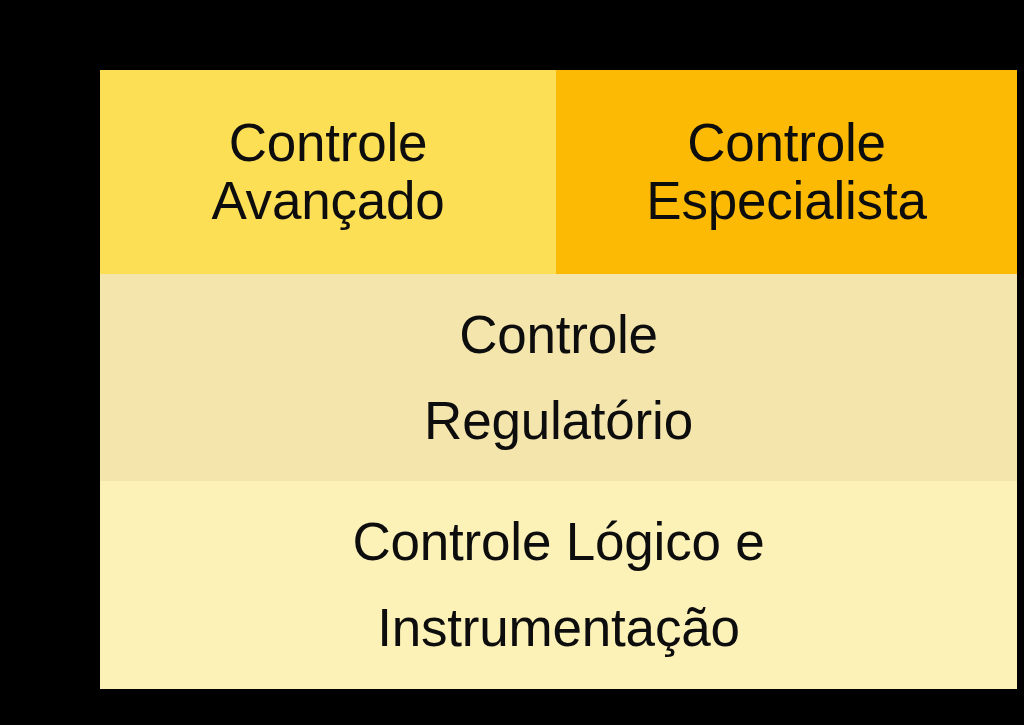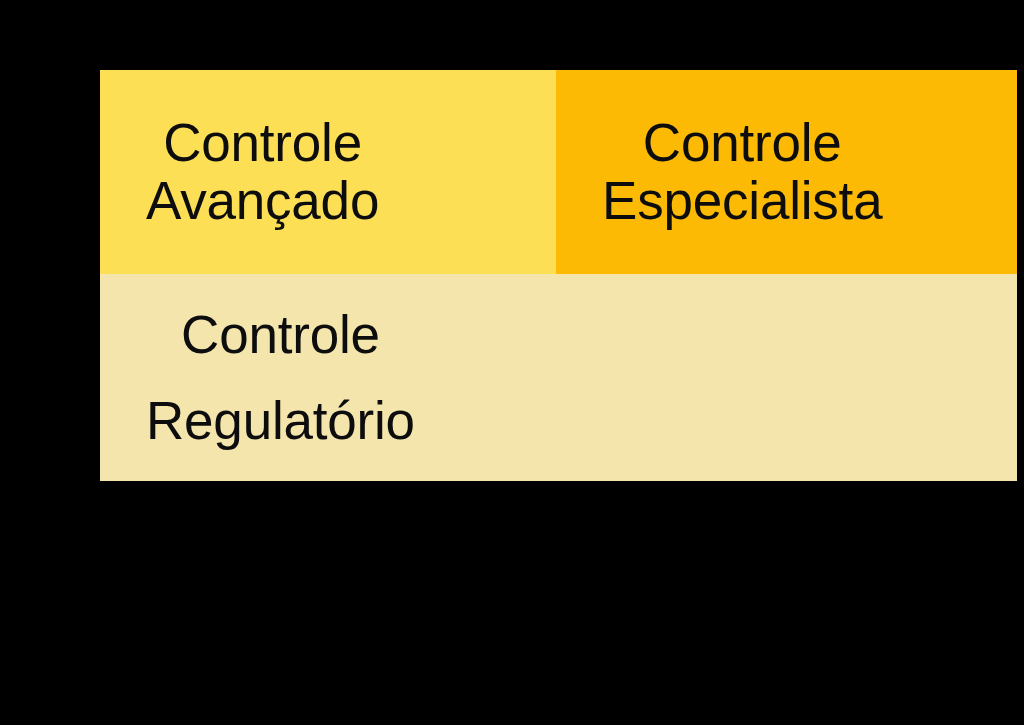--- a/index.html
+++ b/index.html
@@ -40,25 +40,25 @@
     height: 207px;
   }
 
   .row-bottom {
     height: 208px;
   }
 
   .cell {
     display: flex;
     align-items: center;
+    justify-content: center;
     text-align: center;
     box-sizing: border-box;
     color: #0d0d0d;
     overflow: hidden;
-    padding-left: 36px;
   }
 
   .cell-advanced {
     width: 456px;
     background: #FDDF55;
   }
 
   .cell-specialist {
     width: 461px;
     background: #FCBA04;
@@ -104,14 +104,20 @@
     </div>
   </div>
 
   <div class="row row-mid">
     <div class="cell cell-regulatory">
       <span class="label label-loose">Controle
 Regulatório</span>
     </div>
   </div>
 
+  <div class="row row-bottom">
+    <div class="cell cell-logic">
+      <span class="label label-loose">Controle Lógico e
+Instrumentação</span>
+    </div>
+  </div>
 
 </div>
 
 </body></html>

